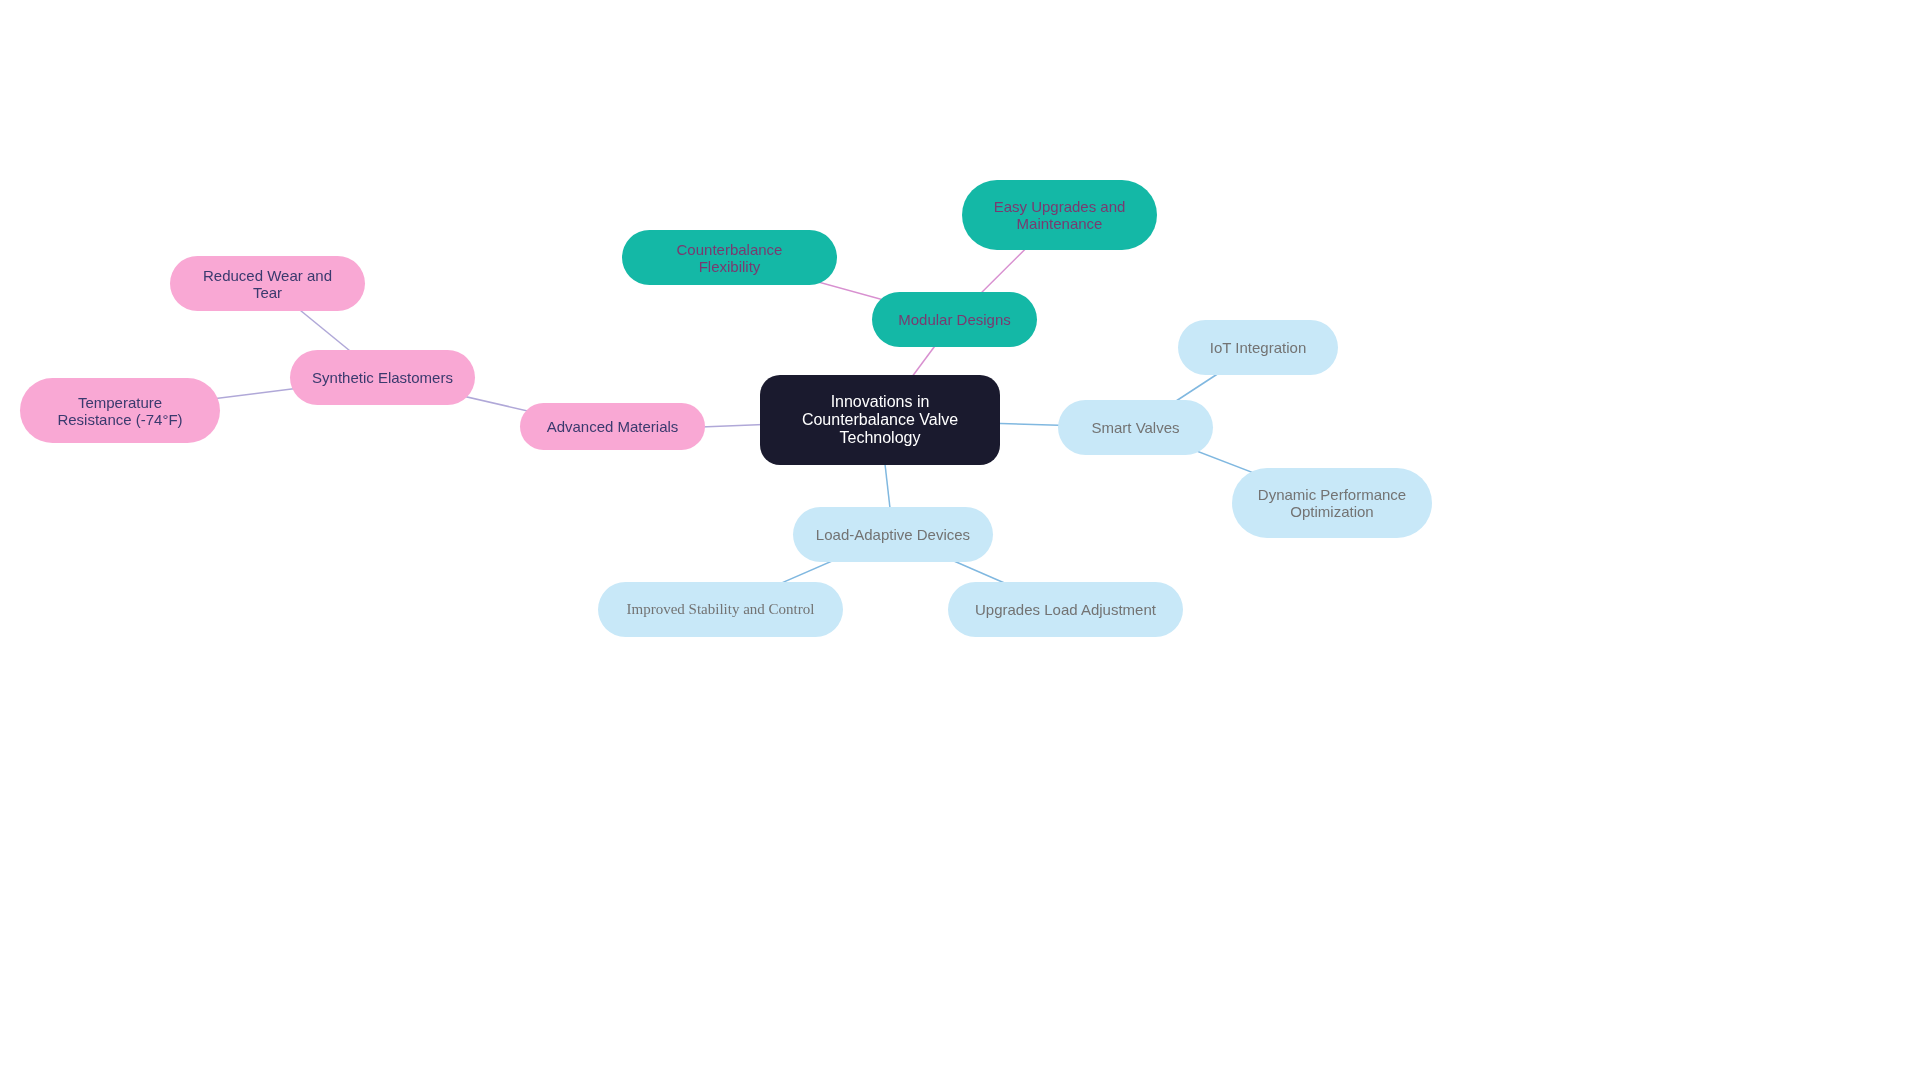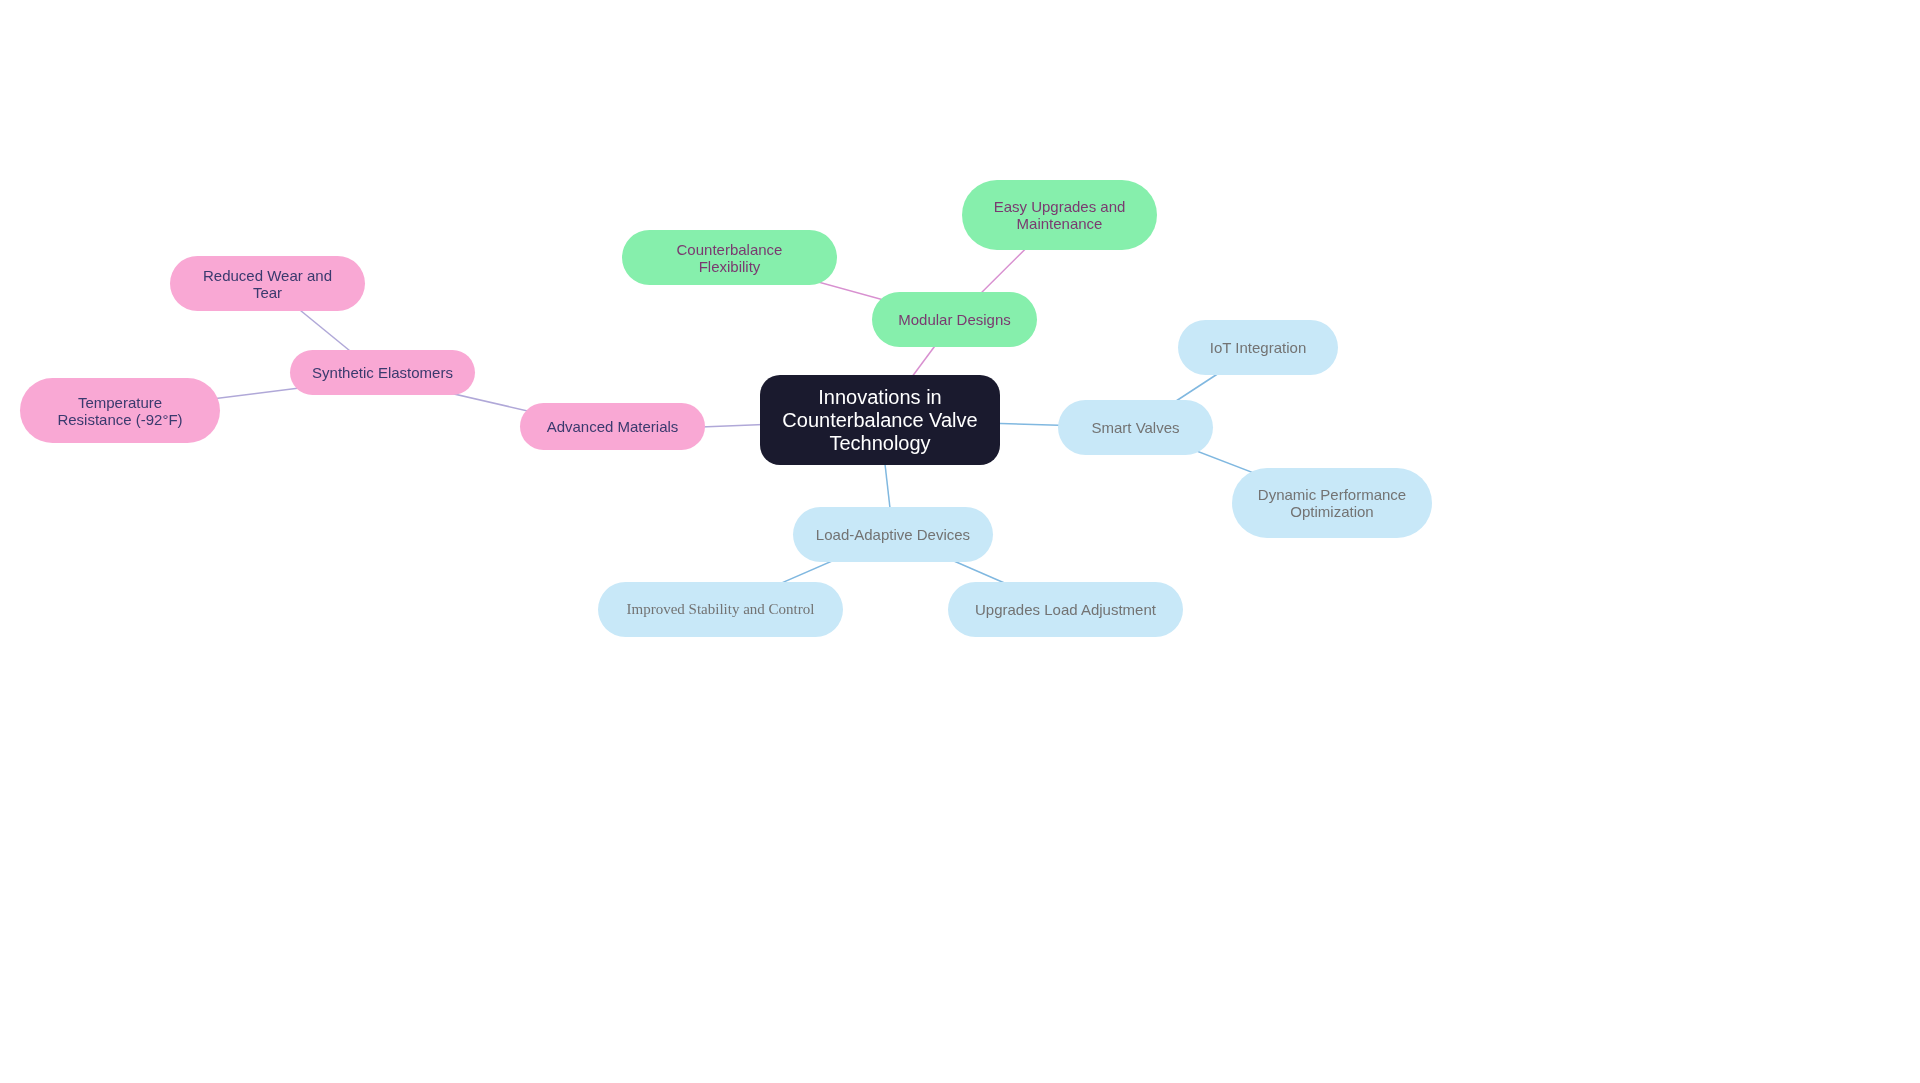--- a/index.html
+++ b/index.html
@@ -25,33 +25,33 @@
       align-items: center;
       justify-content: center;
       text-align: center;
       font-size: 15px;
       padding: 14px 22px;
       cursor: pointer;
     }
     .node-center {
       background: #1a1a2e;
       color: #ffffff;
-      font-size: 20px;
+      font-size: 16px;
       font-weight: 500;
       border-radius: 20px;
       width: 240px;
       height: 90px;
     }
     .node-purple {
       background: #f9a8d4;
       color: #3a3a6e;
       border: none;
     }
     .node-pink {
-      background: #86efac;
+      background: #14b8a6;
       color: #7a3a70;
       border: none;
     }
     .node-blue {
       background: #c8e8f8;
       color: #737373;
       border: none;
     }
   </style>
 </head>
@@ -74,30 +74,30 @@
   </svg>
 
 <div class="node node-center" style="left:760px; top:375px; width:240px; height:90px;">
   <span>Innovations in Counterbalance Valve Technology</span>
 </div>
 
 <div class="node node-purple" style="left:520px; top:403px; width:185px; height:47px;">
   <span>Advanced Materials</span>
 </div>
 
-<div class="node node-purple" style="left:290px; top:350px; width:185px; height:45px;">
+<div class="node node-purple" style="left:290px; top:350px; width:185px; height:55px;">
   <span>Synthetic Elastomers</span>
 </div>
 
 <div class="node node-purple" style="left:170px; top:256px; width:195px; height:55px;">
   <span>Reduced Wear and Tear</span>
 </div>
 
 <div class="node node-purple" style="left:20px; top:378px; width:200px; height:65px;">
-  <span>Temperature Resistance (-92°F)</span>
+  <span>Temperature Resistance (-74°F)</span>
 </div>
 
 <div class="node node-pink" style="left:872px; top:292px; width:165px; height:55px;">
   <span>Modular Designs</span>
 </div>
 
 <div class="node node-pink" style="left:622px; top:230px; width:215px; height:55px;">
   <span>Counterbalance Flexibility</span>
 </div>
 

